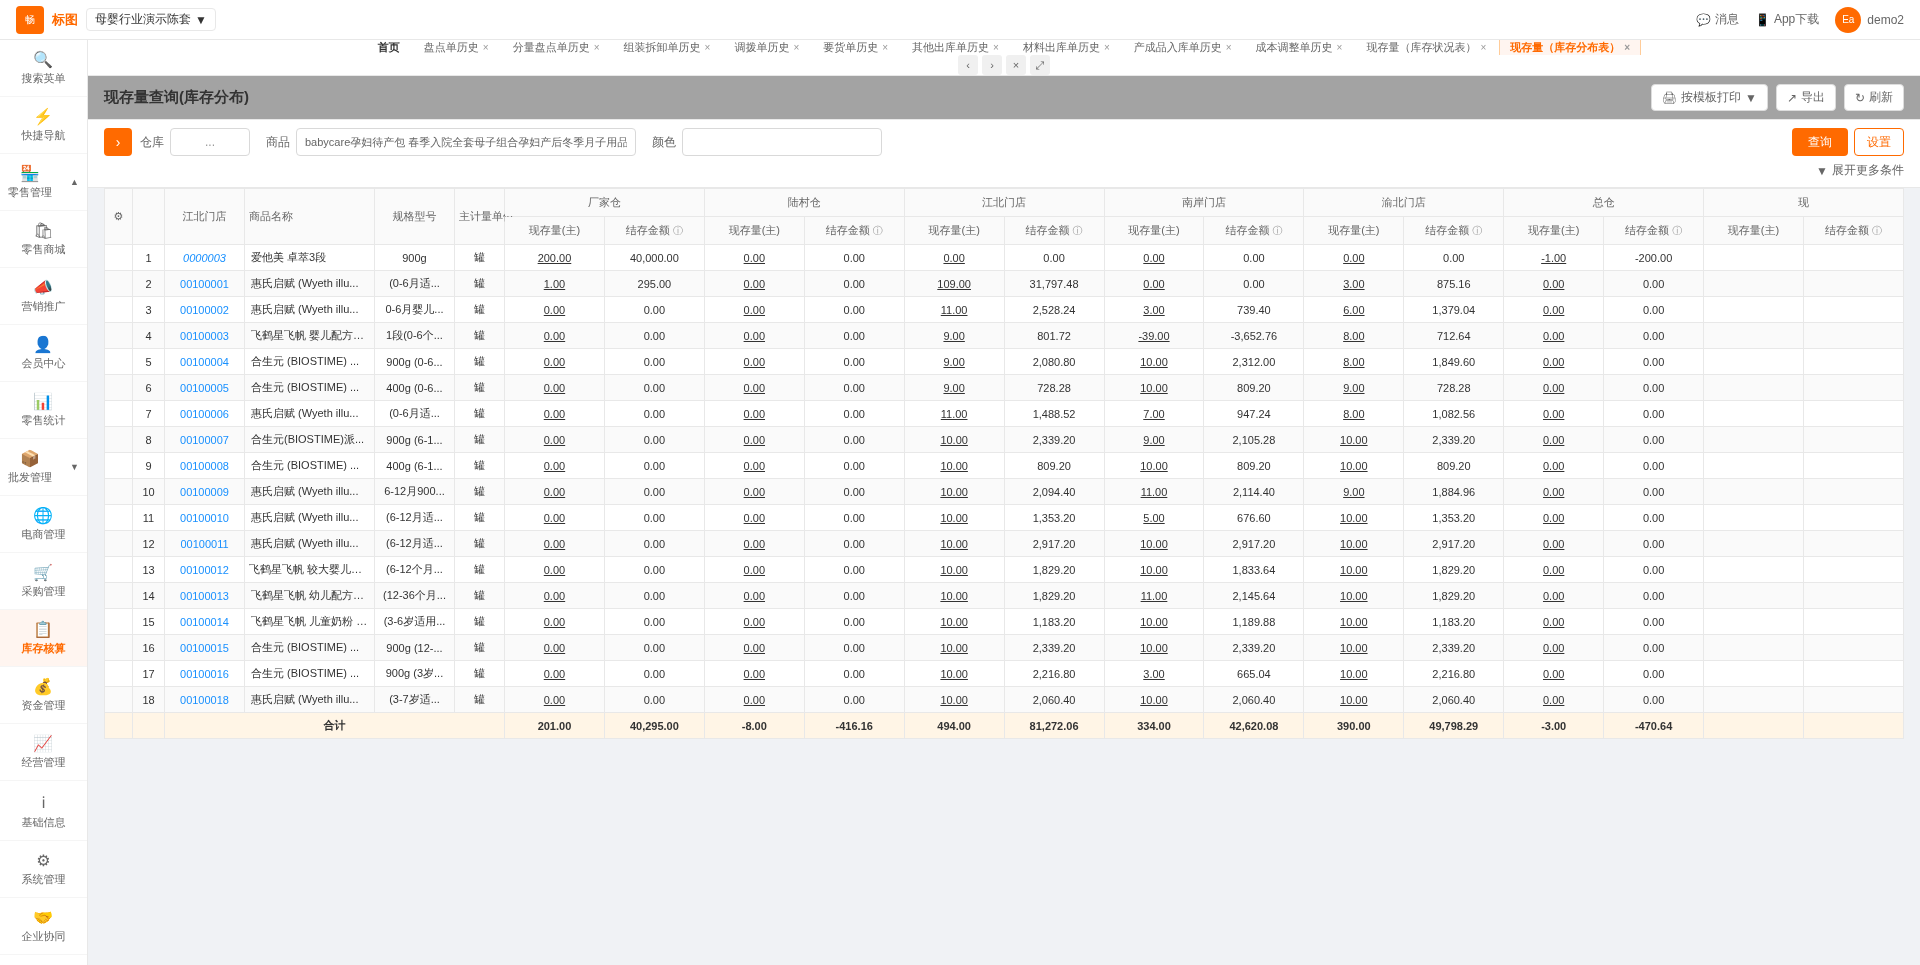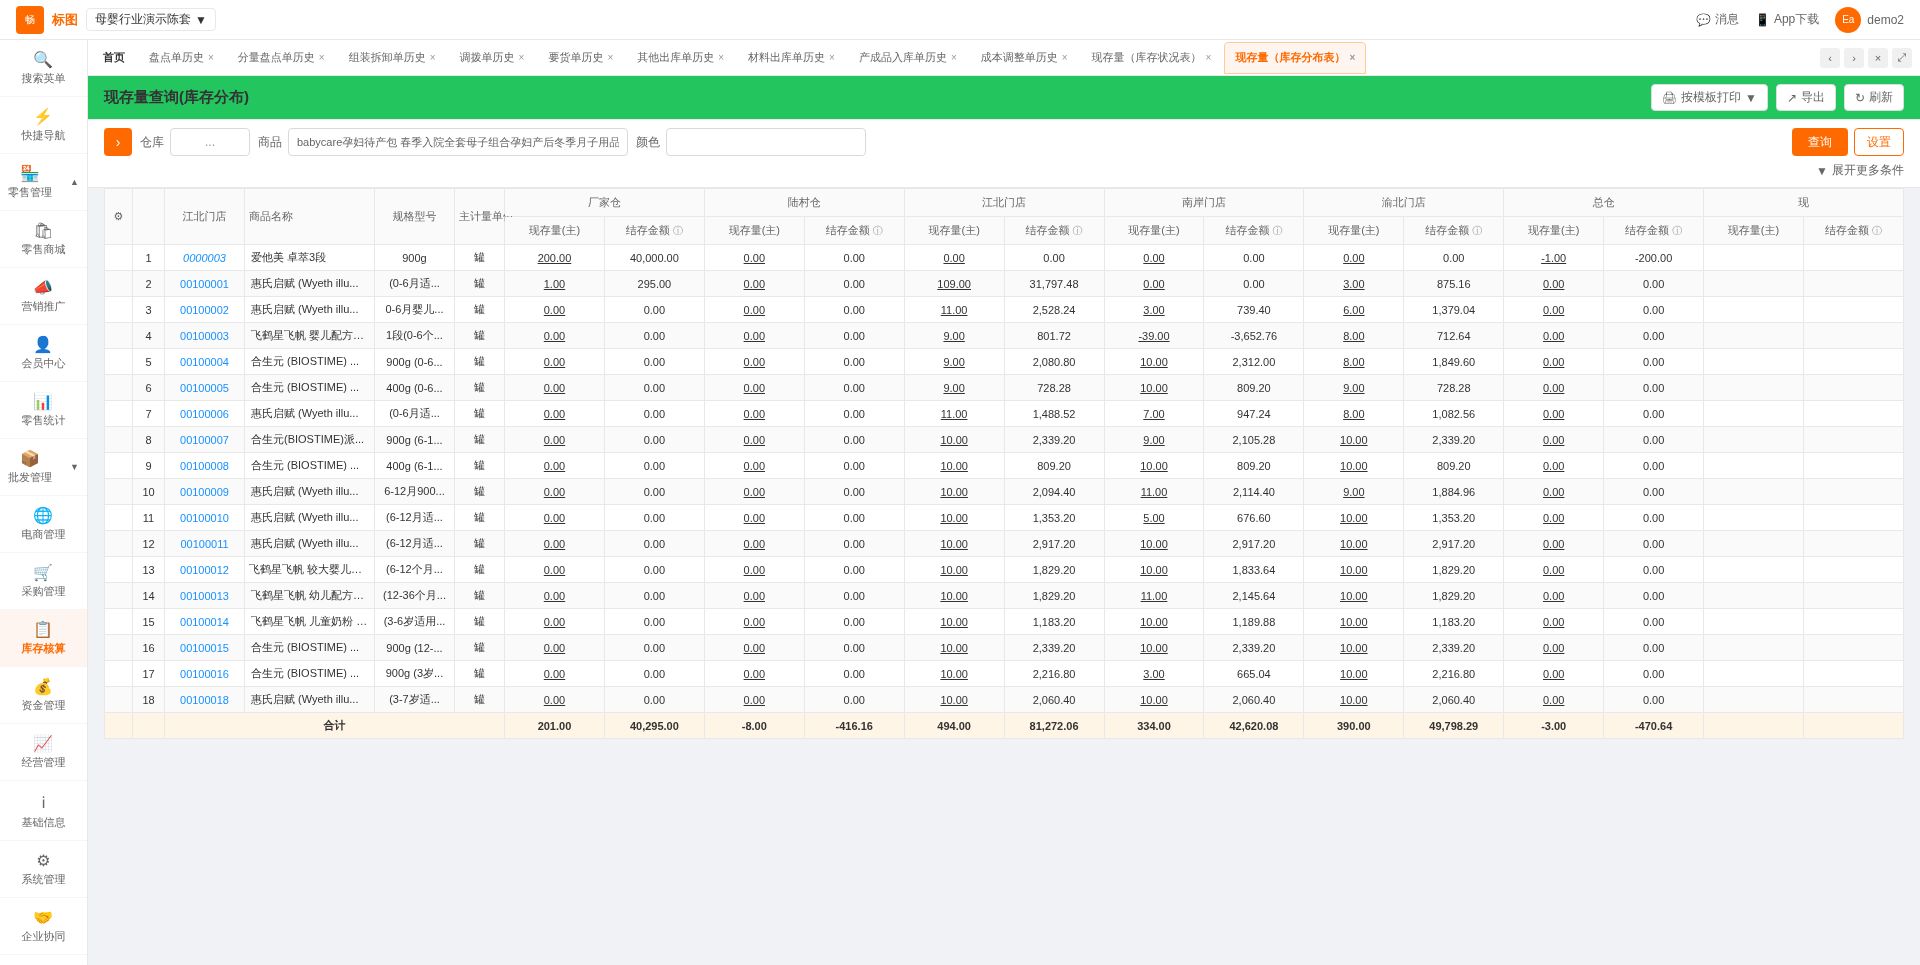--- a/index.html
+++ b/index.html
@@ -21,34 +21,34 @@
     
     .sidebar { width: 88px; background: #fff; border-right: 1px solid #e8e8e8; display: flex; flex-direction: column; overflow-y: auto; flex-shrink: 0; }
     .sidebar-item { padding: 10px 4px; text-align: center; cursor: pointer; font-size: 11px; color: #666; border-bottom: 1px solid #f5f5f5; }
     .sidebar-item.active { background: #fff5f0; color: #ff6a00; font-weight: bold; }
     .sidebar-item .s-icon { font-size: 16px; margin-bottom: 2px; }
 
     
     .content-area { flex: 1; display: flex; flex-direction: column; overflow: hidden; }
 
     
-    .tab-bar { background: #fff; border-bottom: 1px solid #e8e8e8; display: flex; align-items: center; padding: 0 4px; height: 36px; overflow: hidden; }
+    .tab-bar { background: #fff; border-bottom: 1px solid #e8e8e8; display: flex; align-items: center; padding: 0 4px; height: 36px; overflow: hidden; flex-direction: column; }
     .tab-bar-tabs { display: flex; align-items: center; flex: 1; overflow: hidden; gap: 2px; }
     .tab { display: flex; align-items: center; gap: 4px; padding: 4px 10px; font-size: 11px; cursor: pointer; border: 1px solid transparent; border-radius: 4px 4px 0 0; white-space: nowrap; color: #666; height: 32px; }
     .tab.active { background: #fff5f0; color: #ff6a00; border-color: #ffcc99; font-weight: bold; }
     .tab .tab-close { font-size: 10px; color: #999; cursor: pointer; }
     .tab-home { background: #fff; color: #333; font-weight: bold; }
     .tab-nav { display: flex; align-items: center; gap: 4px; padding: 0 4px; }
     .tab-nav button { border: none; background: #f0f0f0; cursor: pointer; border-radius: 3px; width: 20px; height: 20px; display: flex; align-items: center; justify-content: center; font-size: 11px; color: #666; }
 
     
     .page-content { flex: 1; overflow: hidden; display: flex; flex-direction: column; padding: 0; }
 
     
-    .page-header { background: #22c55e; padding: 8px 16px; border-bottom: 1px solid #e8e8e8; display: flex; align-items: center; justify-content: space-between; }
+    .page-header { background: #a3a3a3; padding: 8px 16px; border-bottom: 1px solid #e8e8e8; display: flex; align-items: center; justify-content: space-between; }
     .page-title { font-size: 15px; font-weight: bold; color: #333; }
     .page-actions { display: flex; align-items: center; gap: 8px; }
     .btn-action { padding: 4px 10px; border-radius: 4px; border: 1px solid #ddd; background: #fff; cursor: pointer; font-size: 12px; color: #666; display: flex; align-items: center; gap: 4px; }
 
     
     .search-bar { background: #fff; padding: 8px 16px; border-bottom: 1px solid #e8e8e8; }
     .search-field { display: flex; align-items: center; gap: 6px; }
     .search-label { font-size: 12px; color: #666; white-space: nowrap; }
     .search-input { height: 28px; border: 1px solid #d9d9d9; border-radius: 4px; padding: 0 8px; font-size: 12px; min-width: 80px; }
     .search-input-long { min-width: 300px; color: #666; }
@@ -77,21 +77,21 @@
     .text-underline { text-decoration: underline; cursor: pointer; }
     .group-header { background: #f5f5f5; font-weight: bold; text-align: center; font-size: 11px; }
     .info-icon { font-size: 10px; color: #999; }
 
     
     ::-webkit-scrollbar { width: 6px; height: 6px; }
     ::-webkit-scrollbar-track { background: #f1f1f1; }
     ::-webkit-scrollbar-thumb { background: #ccc; border-radius: 3px; }
 
     .search-main-row { display: flex; align-items: flex-start; gap: 8px; }
-    .search-fields-area { flex: 1; display: flex; align-items: flex-start; gap: 8px; flex-wrap: nowrap; }
+    .search-fields-area { flex: 1; display: flex; align-items: flex-start; gap: 16px; flex-wrap: nowrap; }
   </style>
 </head>
 <body>
 
 <div class="top-bar">
   <div class="top-bar-left">
     <div class="logo-icon">
       <span>畅</span>
     </div>
     <div class="logo-area">

